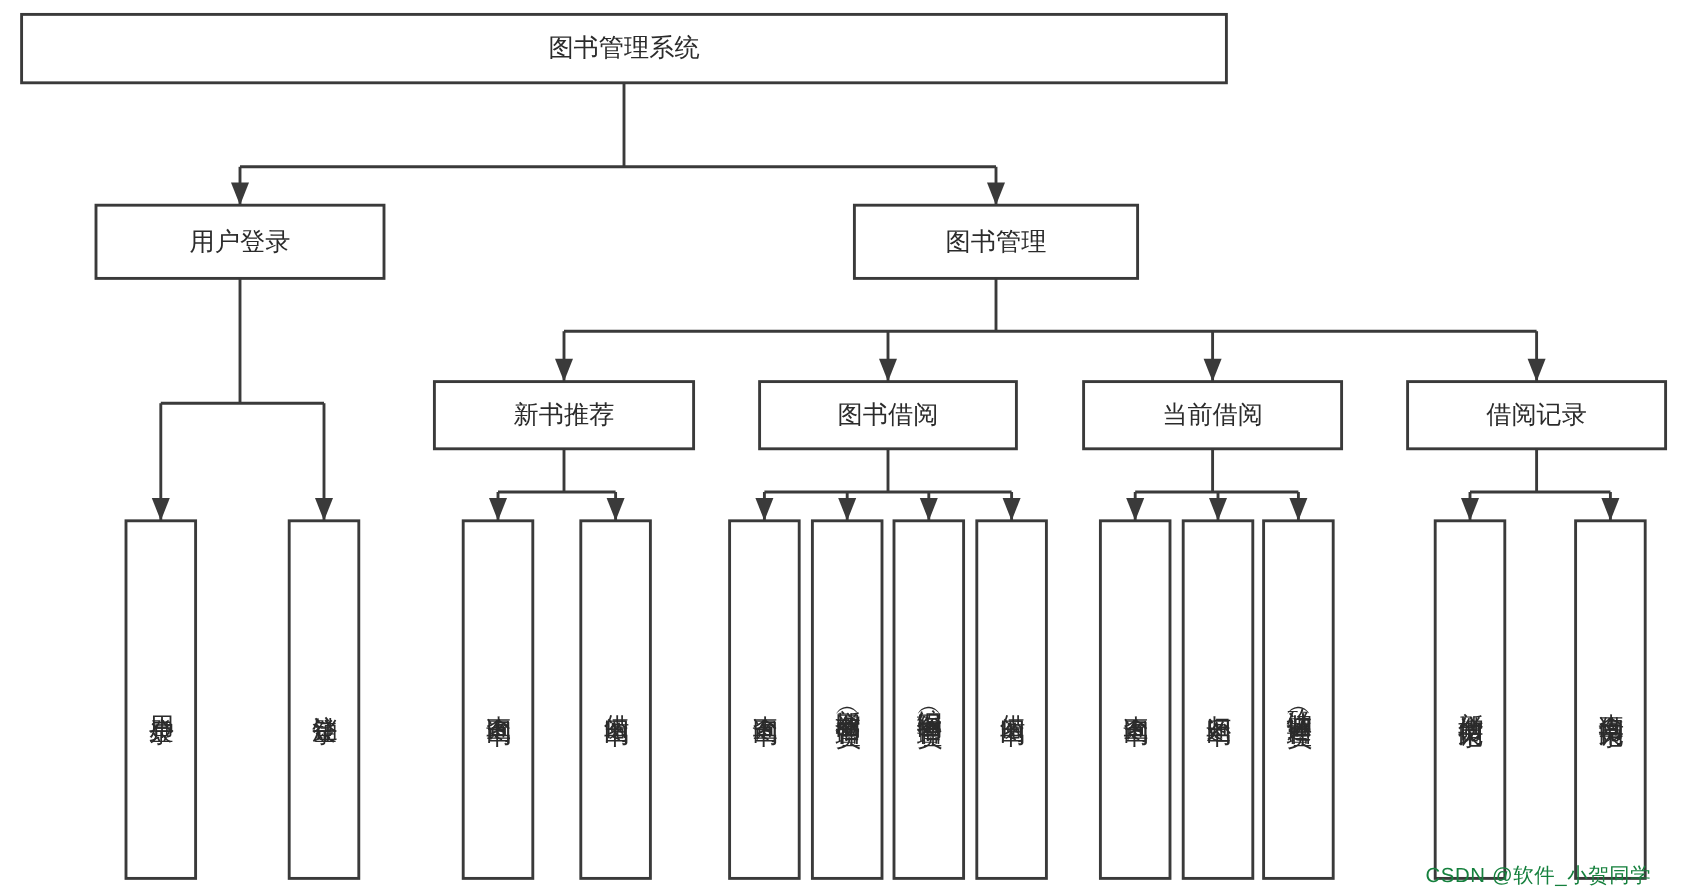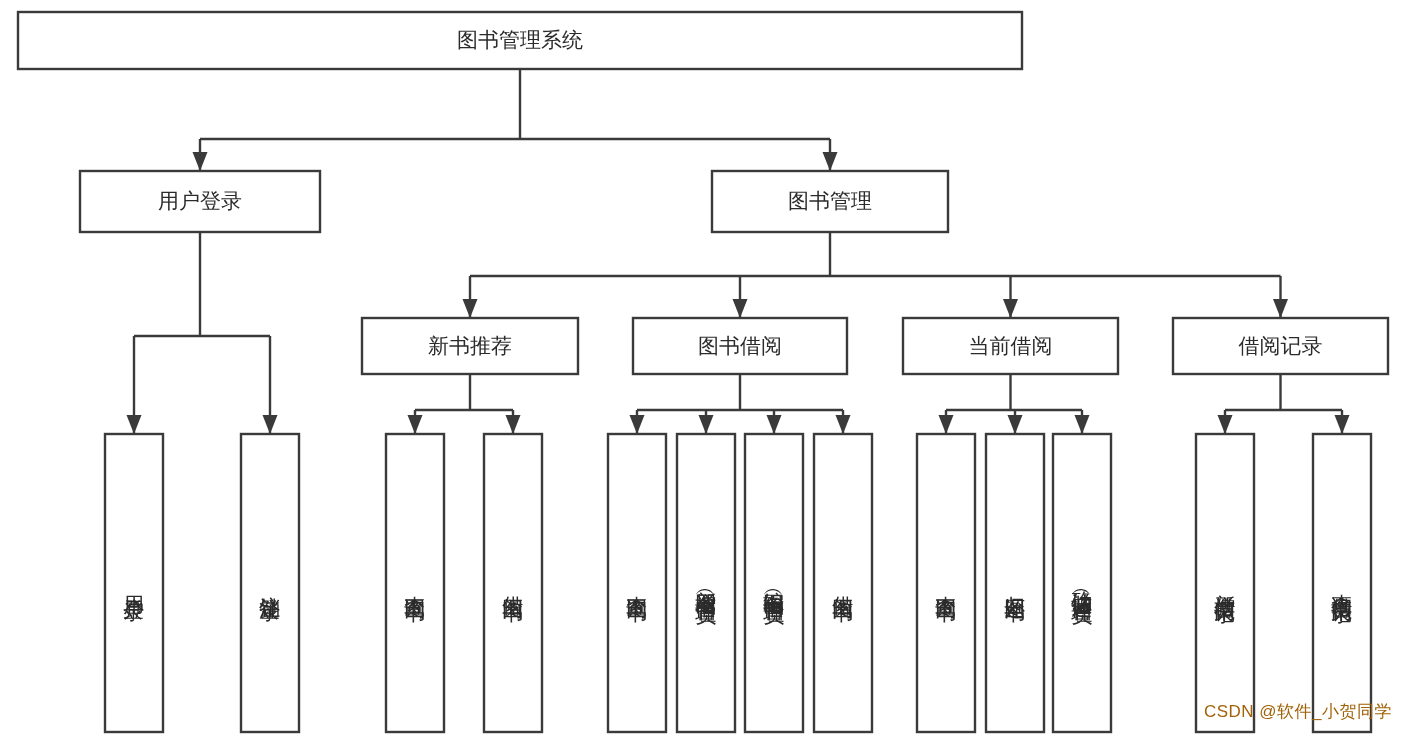--- a/index.html
+++ b/index.html
@@ -11,21 +11,20 @@
     width: 1405px;
     height: 747px;
     overflow: hidden;
     font-family: "Liberation Sans", "DejaVu Sans", sans-serif;
   }
   #diagram-root {
     position: relative;
     width: 1384px;
     height: 747px;
     background: #ffffff;
-    padding-left: 16px;
   }
   svg.diagram-canvas {
     position: absolute;
     top: 0;
     left: 0;
     width: 1405px;
     height: 747px;
     display: block;
   }
   .node-box {
@@ -62,24 +61,24 @@
     display: flex;
     align-items: center;
     justify-content: center;
     text-align: center;
     white-space: nowrap;
     pointer-events: none;
   }
   .watermark {
     position: absolute;
     right: 8px;
-    bottom: 24px;
+    bottom: 6px;
     font-family: "Liberation Sans", "DejaVu Sans", sans-serif;
     font-size: 17px;
-    color: #a16207;
+    color: #15803d;
     letter-spacing: 0.5px;
     white-space: nowrap;
   }
 </style>
 </head>
 <body>
 
 <div id="diagram-root">
   <svg class="diagram-canvas" id="diagram-canvas" viewBox="0 0 1405 747">
       <g>

